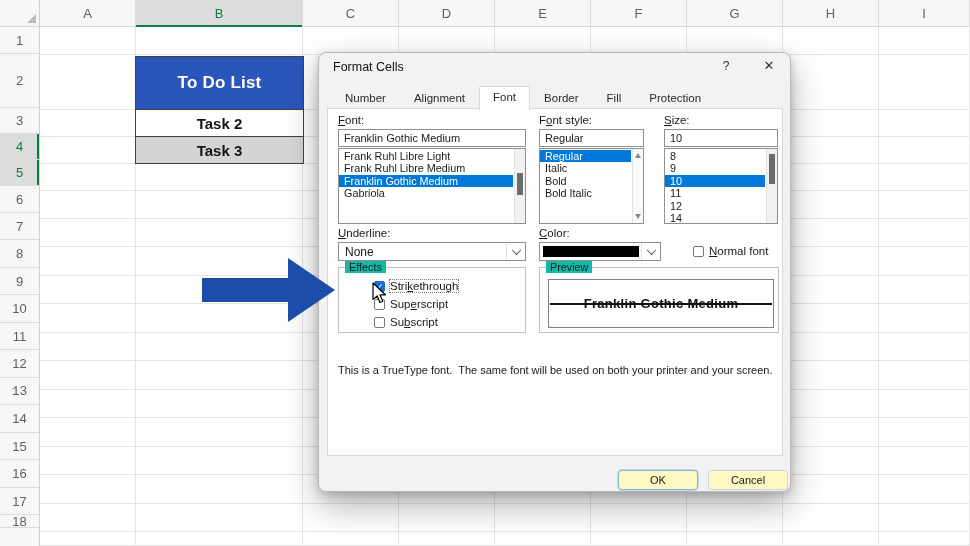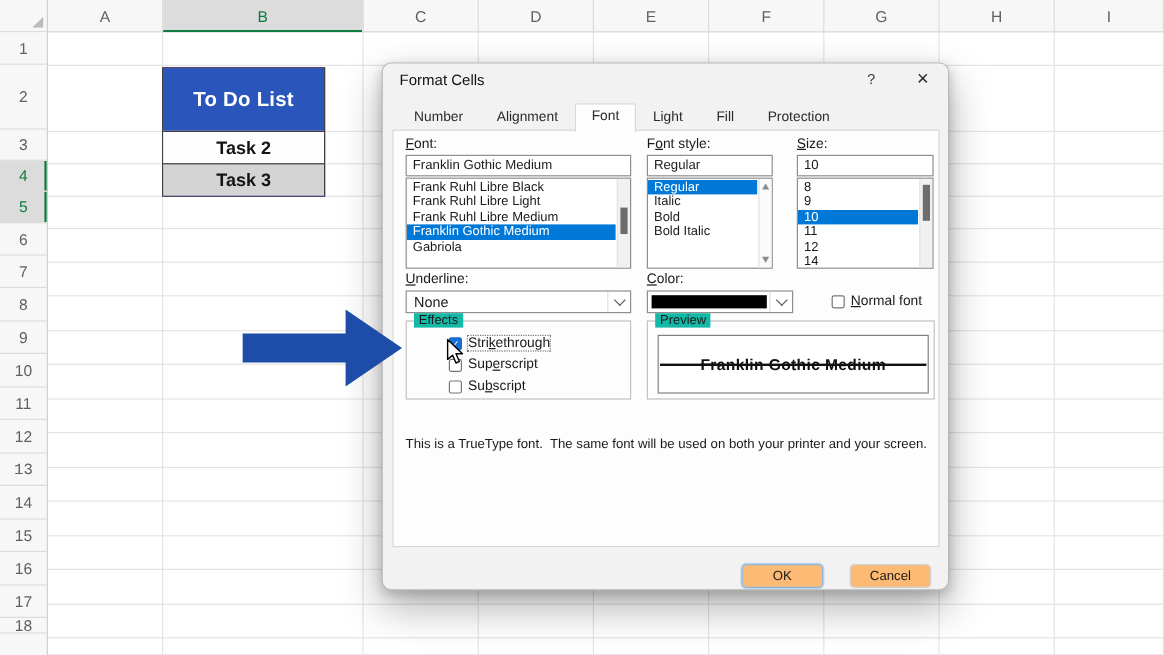--- a/index.html
+++ b/index.html
@@ -12,21 +12,21 @@
   .corner .tri{position:absolute;right:3px;bottom:3px;width:0;height:0;border-left:9px solid transparent;border-bottom:9px solid #bcbcbc;}
   .col-h{flex:0 0 auto;display:flex;align-items:center;justify-content:center;font-size:13px;color:#5f5f5f;border-right:1px solid #dcdcdc;box-sizing:border-box;height:27px;}
   .col-h.sel{background:#dcdcdc;color:#0f7b40;box-shadow:inset 0 -2px 0 #107c41;}
   .row-headers{position:absolute;left:0;top:27px;width:40px;bottom:0;border-right:1px solid #d0d0d0;box-sizing:border-box;background:#f7f7f7;overflow:hidden;}
   .row-h{display:flex;align-items:center;justify-content:center;font-size:13px;color:#5f5f5f;border-bottom:1px solid #dcdcdc;box-sizing:border-box;}
   .row-h.sel{background:#dcdcdc;color:#0f7b40;box-shadow:inset -2px 0 0 #107c41;}
   .gl-v{position:absolute;top:27px;bottom:0;width:1px;background:#e4e4e4;}
   .gl-h{position:absolute;left:40px;right:0;height:1px;background:#e4e4e4;}
 
   
-  .todo{position:absolute;left:135px;top:56px;width:136px;z-index:5;border:1px solid #404040;box-sizing:border-box;background:#8b5cf6;}
+  .todo{position:absolute;left:135px;top:56px;width:169px;z-index:5;border:1px solid #404040;box-sizing:border-box;background:#fde047;}
   .todo-header{height:52px;background:#2a55bb;color:#fff;font-weight:bold;font-size:17px;display:flex;align-items:center;justify-content:center;letter-spacing:.2px;}
   .todo-row{height:26px;border-top:1px solid #404040;display:flex;align-items:center;justify-content:center;font-size:15px;font-weight:bold;color:#141414;background:#fefefe;position:relative;}
   .todo-row.strike{text-decoration:line-through;text-decoration-thickness:2px;}
   .todo-row.selected-cell{background:#d4d4d4;}
 
   
   .big-arrow{position:absolute;left:202px;top:258px;z-index:50;}
   .mouse-cursor{position:absolute;left:372px;top:282px;z-index:60;}
 
   
@@ -64,21 +64,21 @@
   .cb-lbl.focused{outline:1px dotted #777;outline-offset:0px;}
 
   .fieldset{position:absolute;border:1px solid #c2c2c2;box-sizing:border-box;}
   .legend{position:absolute;top:-7px;left:6px;background:#14b8a6;padding:0 4px;font-size:10.8px;color:#1a1a1a;}
   .preview-box{position:absolute;left:8px;top:11px;width:224px;height:47px;border:1px solid #808080;background:#fff;display:flex;align-items:center;justify-content:center;}
   .preview-text{font-size:13px;font-weight:bold;color:#111;text-decoration:line-through;text-decoration-thickness:1.6px;letter-spacing:.3px;}
   .pv-line{position:absolute;height:2px;background:#111;top:23px;}
 
   .desc{position:absolute;left:10px;top:255px;width:440px;font-size:11px;color:#1a1a1a;white-space:pre-wrap;}
 
-  .btn{position:absolute;width:68px;height:20px;background:#fdba74;border:1px solid #d2d2d2;border-radius:4px;font-size:11px;color:#1a1a1a;display:flex;align-items:center;justify-content:center;box-sizing:border-box;}
+  .btn{position:absolute;width:80px;height:20px;background:#fef9c3;border:1px solid #d2d2d2;border-radius:4px;font-size:11px;color:#1a1a1a;display:flex;align-items:center;justify-content:center;box-sizing:border-box;}
   .btn.focused{border:1px solid #88b7dd;box-shadow:0 0 0 1px rgba(136,183,221,.45);}
 </style>
 </head>
 <body>
 
 <div id="app">
 
   <div class="corner">
       <div class="tri"></div>
     </div>
@@ -155,31 +155,30 @@
 
   <div class="dialog">
     <div class="dlg-title">Format Cells</div>
     <div class="dlg-help">?</div>
     <div class="dlg-close">✕</div>
 
     <div class="tabs" id="tabStrip">
         <div class="tab">Number</div>
         <div class="tab">Alignment</div>
         <div class="tab active">Font</div>
-        <div class="tab">Light</div>
+        <div class="tab">Border</div>
         <div class="tab">Fill</div>
         <div class="tab">Protection</div>
       </div>
     <div class="panel">
 
       <div class="lbl" style="left:10px;top:5px"><u>F</u>ont:</div>
       <div class="tbox" style="left:10px;top:20px;width:188px;height:18px">Franklin Gothic Medium</div>
       <div class="list" style="left:10px;top:39px;width:188px;height:76px">
         <div class="list-inner" id="fontList">
-            <div class="li">Frank Ruhl Libre Black</div>
             <div class="li">Frank Ruhl Libre Light</div>
             <div class="li">Frank Ruhl Libre Medium</div>
             <div class="li sel">Franklin Gothic Medium</div>
             <div class="li">Gabriola</div>
           </div>
         <div class="sbar">
             <div class="sthumb" style="top:24px;height:22px"></div>
           </div>
       </div>
 

